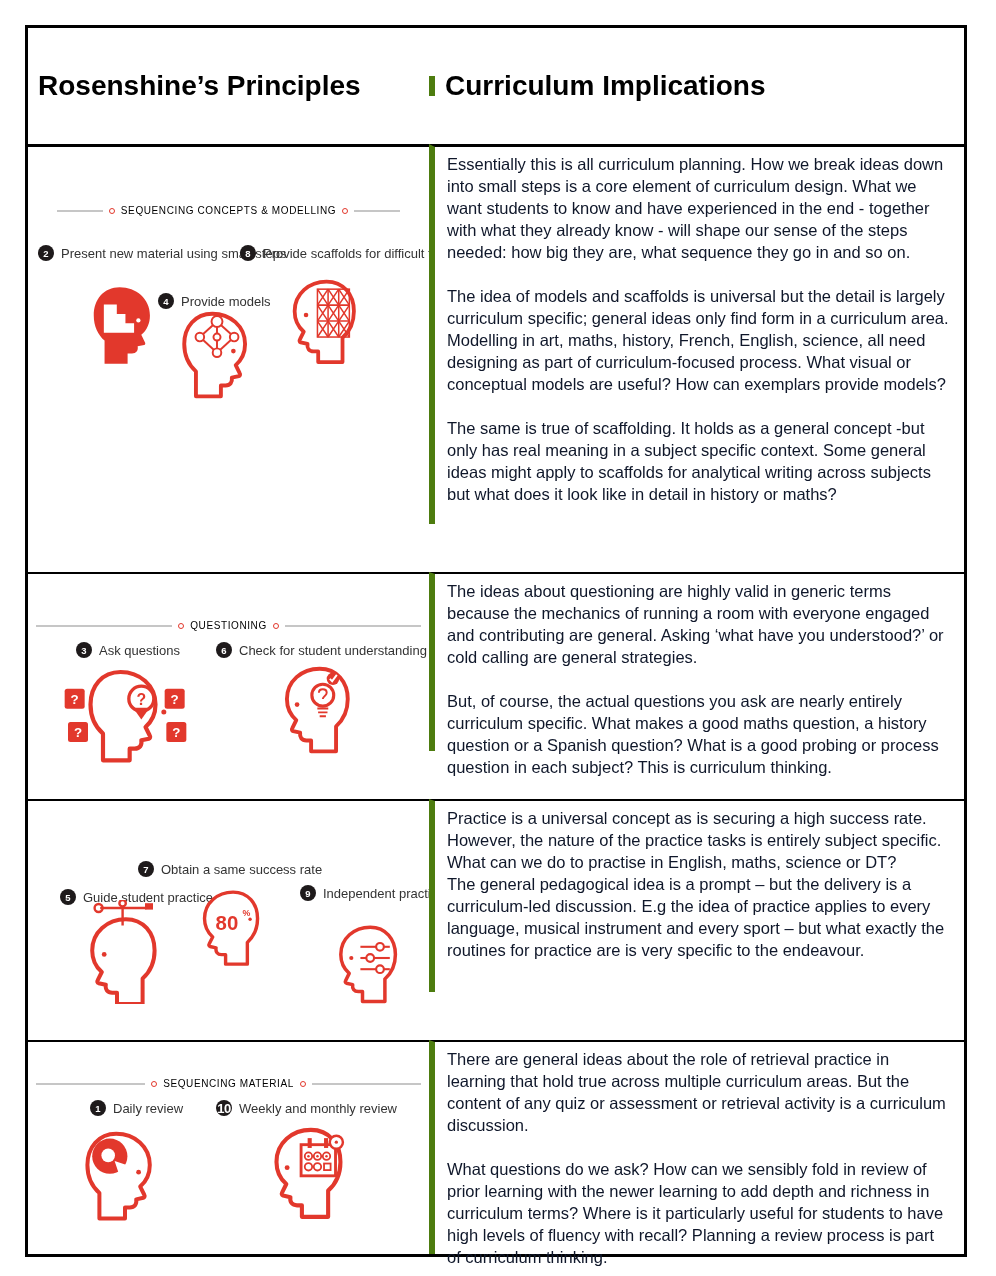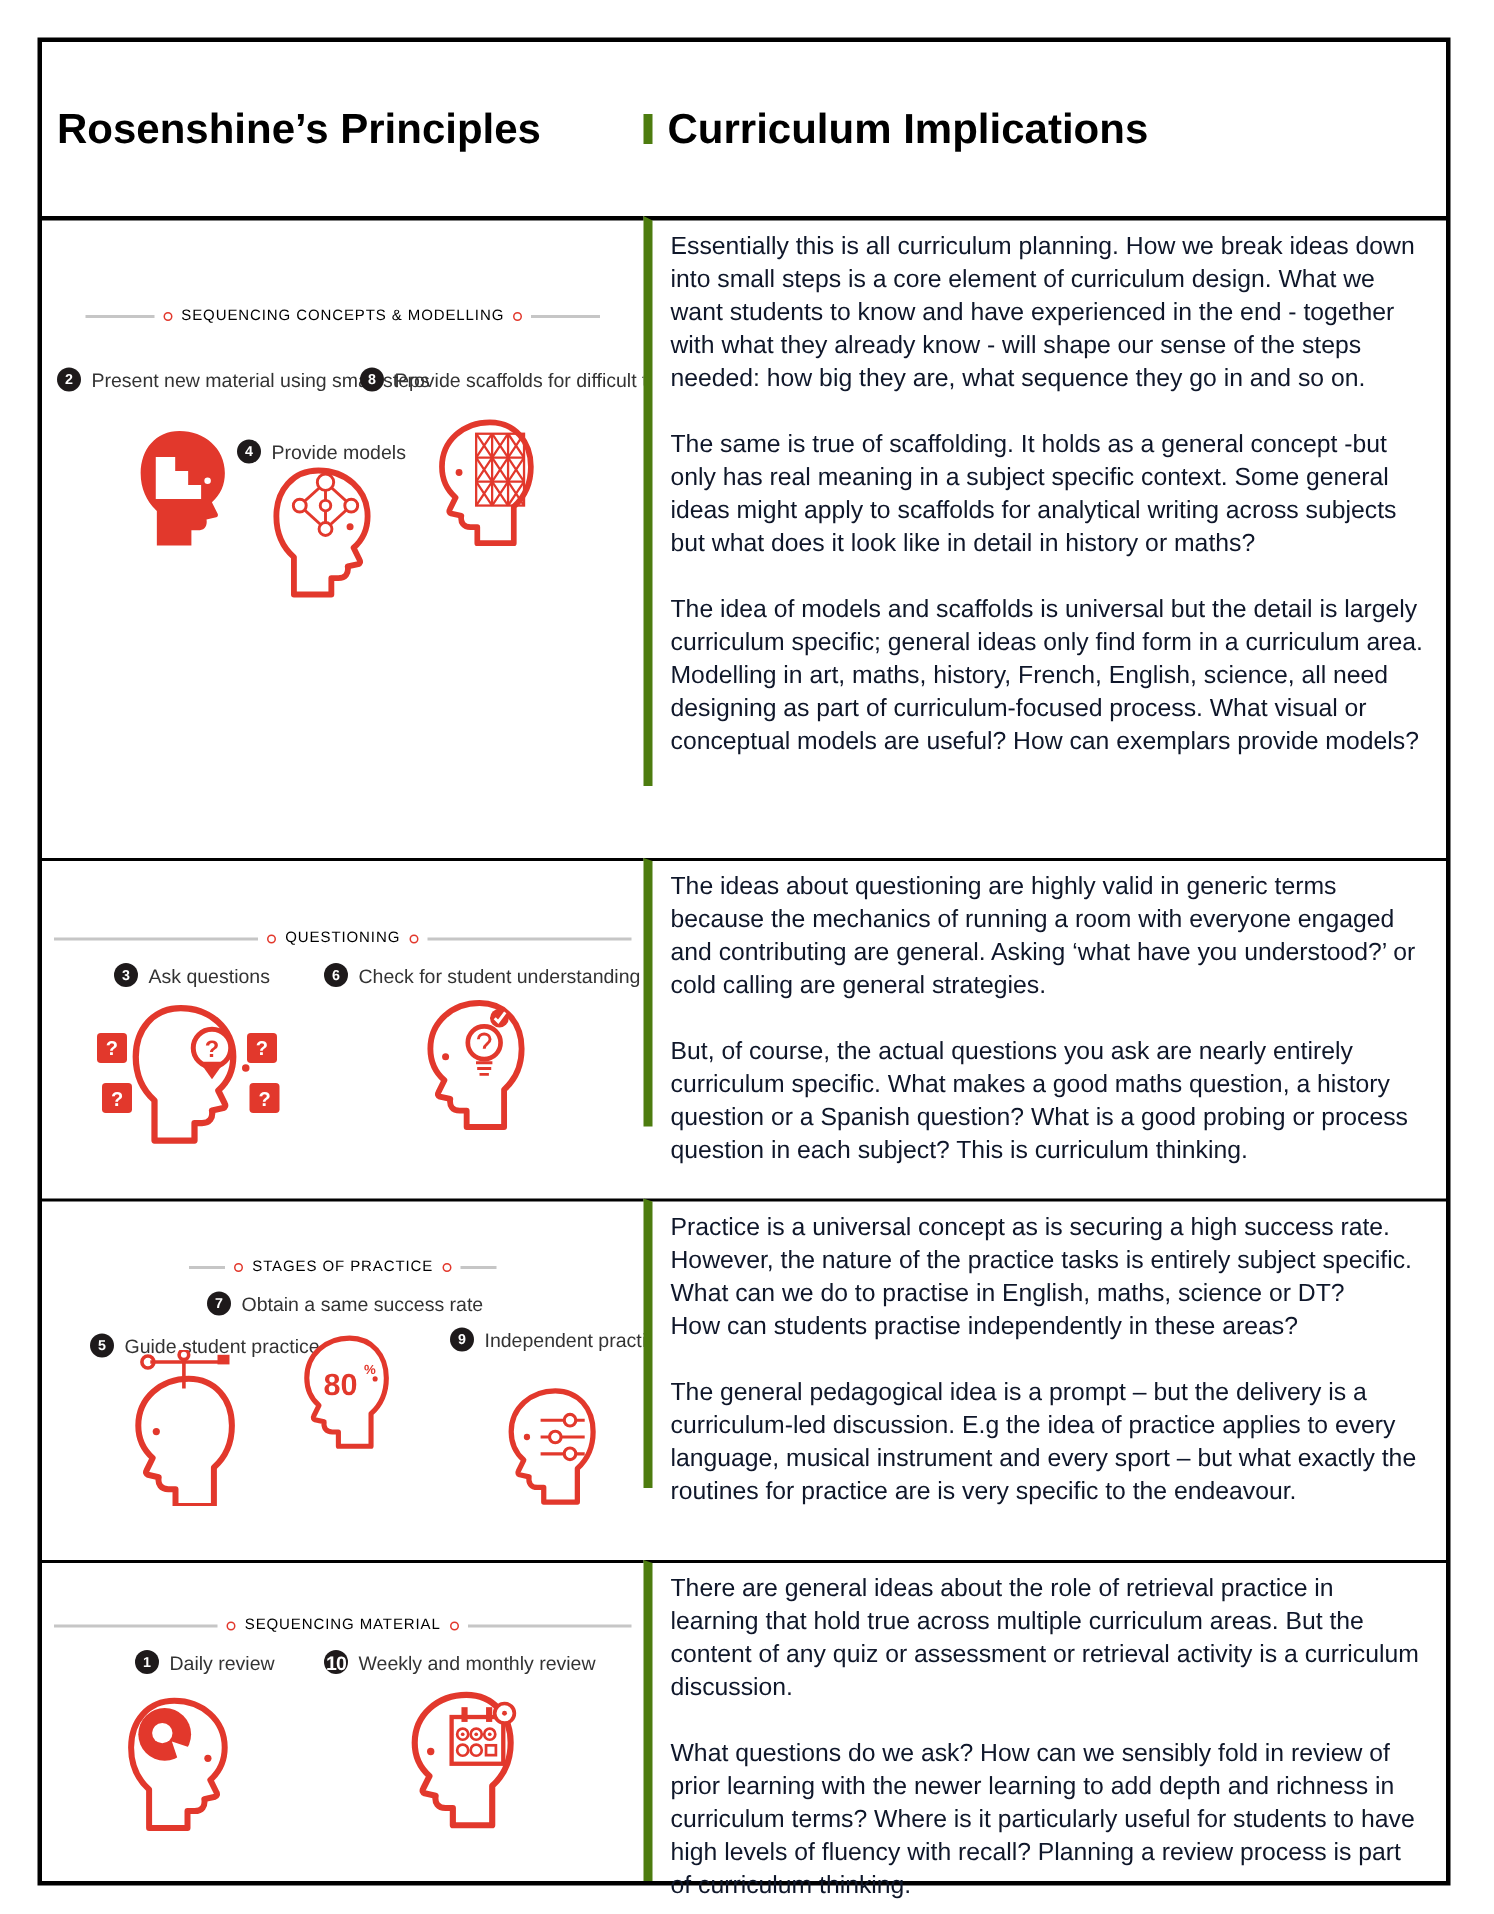--- a/index.html
+++ b/index.html
@@ -109,22 +109,22 @@
         <circle cx="29" cy="50" r="3" fill="currentColor"></circle>
         <g stroke="currentColor" stroke-width="2" fill="none">
           <rect x="44" y="16" width="42" height="63"></rect>
           <path d="M58 16 V79 M72 16 V79 M44 37 H86 M44 58 H86"></path>
           <path d="M44 16 L58 37 M58 16 L44 37 M58 16 L72 37 M72 16 L58 37 M72 16 L86 37 M86 16 L72 37 M44 37 L58 58 M58 37 L44 58 M58 37 L72 58 M72 37 L58 58 M72 37 L86 58 M86 37 L72 58 M44 58 L58 79 M58 58 L44 79 M58 58 L72 79 M72 58 L58 79 M72 58 L86 79 M86 58 L72 79"></path>
         </g>
       </svg>
     </div>
     <div class="cell rt3 c-right impl">
       <p>Essentially this is all curriculum planning.  How we break ideas down into small steps is a core element of curriculum design. What we want students to know and have experienced in the end - together with what they already know - will shape our sense of the steps needed: how big they are, what sequence they go in and so on.</p>
+      <p>The idea of models and scaffolds is universal but the detail is largely curriculum specific; general ideas only find form in a curriculum area. Modelling in art, maths, history, French, English, science, all need designing as part of curriculum-focused process.  What visual or conceptual models are useful? How can exemplars provide models?</p>
       <p>The same is true of scaffolding.  It holds as a general concept -but only has real meaning in a subject specific context.  Some general ideas might apply to scaffolds for analytical writing across subjects but what does it look like in detail in history or maths?</p>
-      <p>The idea of models and scaffolds is universal but the detail is largely curriculum specific; general ideas only find form in a curriculum area. Modelling in art, maths, history, French, English, science, all need designing as part of curriculum-focused process.  What visual or conceptual models are useful? How can exemplars provide models?</p>
     </div>
 
     <div class="cell rt">
       <div class="sec-head" style="top:46px">
         <span class="rule long"></span>
         <span class="ring"></span>
         <span class="sec-title">QUESTIONING</span>
         <span class="ring"></span>
         <span class="rule long"></span>
       </div>
@@ -168,27 +168,20 @@
         <circle cx="73" cy="19" r="8" fill="currentColor"></circle>
         <path d="M69 19 L72 22 L78 14" stroke="#fff" stroke-width="2.5" fill="none"></path>
       </svg>
     </div>
     <div class="cell rt c-right impl">
       <p>The ideas about questioning are highly valid in generic terms because the mechanics of running a room with everyone engaged and contributing are general.  Asking ‘what have you understood?’ or cold calling are general strategies.</p>
       <p>But, of course, the actual questions you ask are nearly entirely curriculum specific. What makes a good maths question, a history question or a Spanish question? What is a good probing or process question in each subject? This is curriculum thinking.</p>
     </div>
 
     <div class="cell rt">
-      <div class="sec-head" style="top:38px">
-        <span class="rule xshort"></span>
-        <span class="ring"></span>
-        <span class="sec-title">STAGES OF PRACTICE</span>
-        <span class="ring"></span>
-        <span class="rule xshort"></span>
-      </div>
       <div class="pl" style="left:110px;top:60px">
         <span class="badge">7</span>
         <span>Obtain a same success rate</span>
       </div>
       <div class="pl" style="left:32px;top:88px">
         <span class="badge">5</span>
         <span>Guide student practice</span>
       </div>
       <div class="pl" style="left:272px;top:84px">
         <span class="badge">9</span>
@@ -223,21 +216,20 @@
           <line x1="42" y1="50" x2="84" y2="50"></line>
           <line x1="42" y1="66" x2="84" y2="66"></line>
         </g>
         <circle cx="70" cy="34" r="5.5" fill="#fff" stroke="currentColor" stroke-width="3"></circle>
         <circle cx="56" cy="50" r="5.5" fill="#fff" stroke="currentColor" stroke-width="3"></circle>
         <circle cx="70" cy="66" r="5.5" fill="#fff" stroke="currentColor" stroke-width="3"></circle>
       </svg>
     </div>
     <div class="cell rt c-right impl">
       <p class="tight">Practice is a universal concept as is securing a high success rate. However, the nature of the practice tasks is entirely subject specific. What can we do to practise in English, maths, science or DT?</p>
-      <p>How can students practise independently in these areas?</p>
       <p>The general pedagogical idea is a prompt – but the delivery is a curriculum-led discussion. E.g the idea of practice applies to every language, musical instrument and every sport – but what exactly the routines for practice are is very specific to the endeavour.</p>
     </div>
 
     <div class="cell rt">
       <div class="sec-head" style="top:36px">
         <span class="rule long"></span>
         <span class="ring"></span>
         <span class="sec-title">SEQUENCING MATERIAL</span>
         <span class="ring"></span>
         <span class="rule long"></span>

